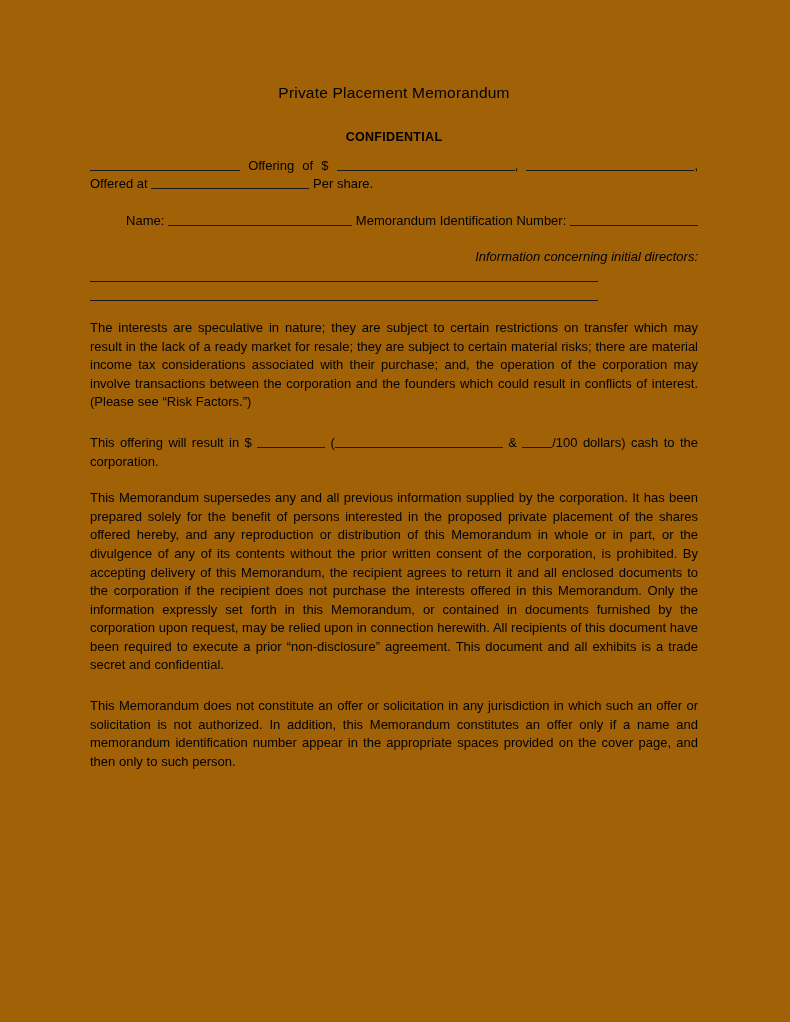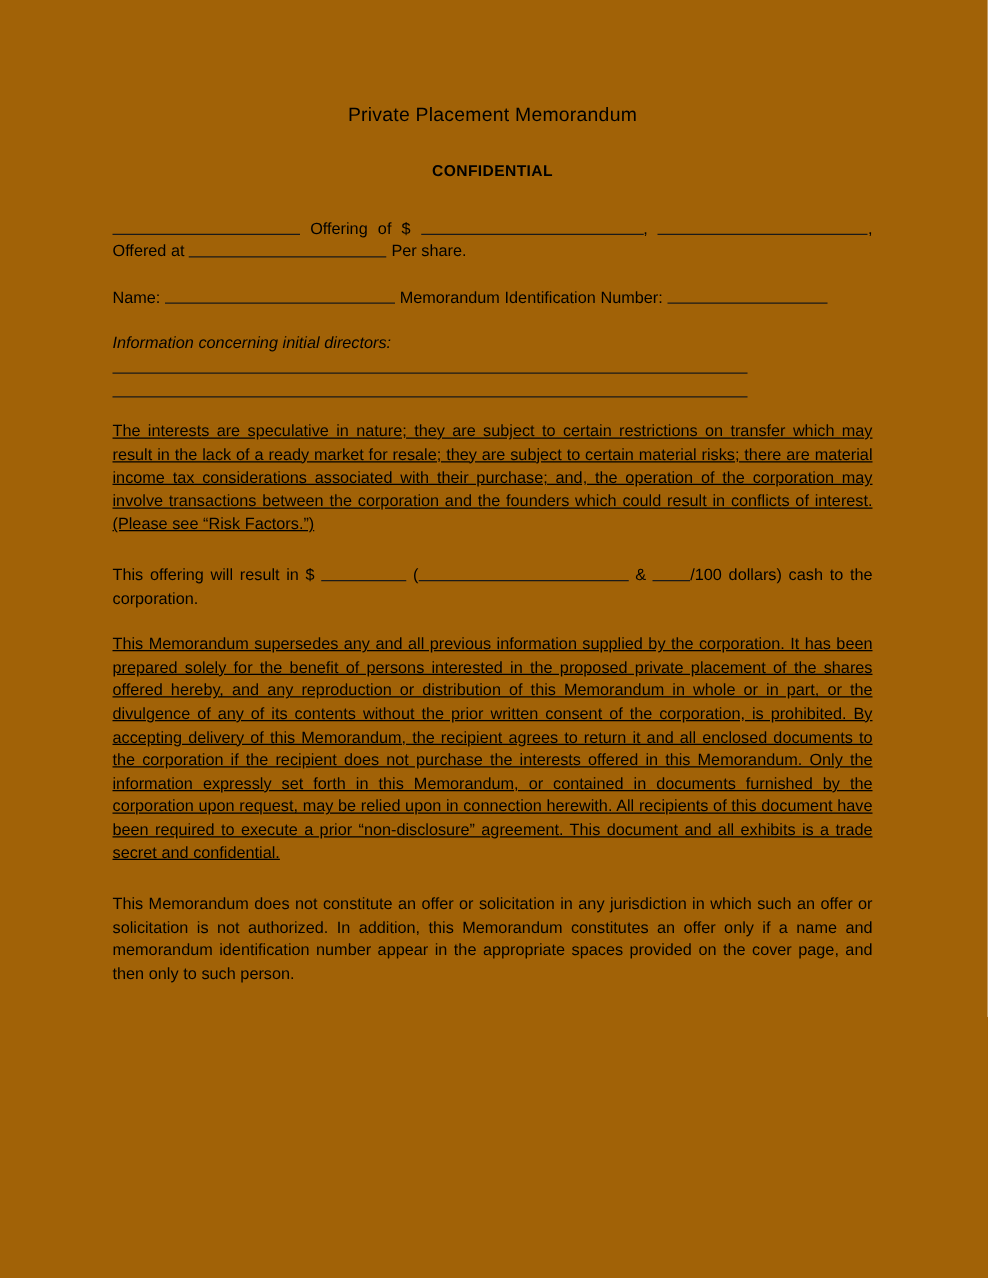--- a/index.html
+++ b/index.html
@@ -34,41 +34,40 @@
     text-align: center;
     letter-spacing: 0.2px;
     margin: 0 0 27px 0;
     line-height: 1.2;
   }
   .doc-subtitle {
     font-size: 12.5px;
     font-weight: bold;
     text-align: center;
     letter-spacing: 0.3px;
-    margin: 0 0 29px 0;
+    margin: 0 0 12px 0;
     line-height: 1.2;
   }
   .para {
     font-size: 13px;
     line-height: 18.6px;
     text-align: justify;
     text-justify: inter-word;
     margin: 0 0 18px 0;
     word-spacing: 0.1px;
   }
   .para.left {
-    text-align: left;
+    text-align: right;
   }
   .para.tight {
     margin-bottom: 14px;
     font-style: italic;
   }
   .para.gap-lg {
     margin-bottom: 22px;
-    text-decoration: underline;
   }
   .to-line {
     font-size: 12.5px;
     line-height: 18.6px;
     text-align: left;
     margin: 0 0 31px 0;
   }
   .blank {
     display: inline-block;
     border-bottom: 1.1px solid #1a1a1a;

